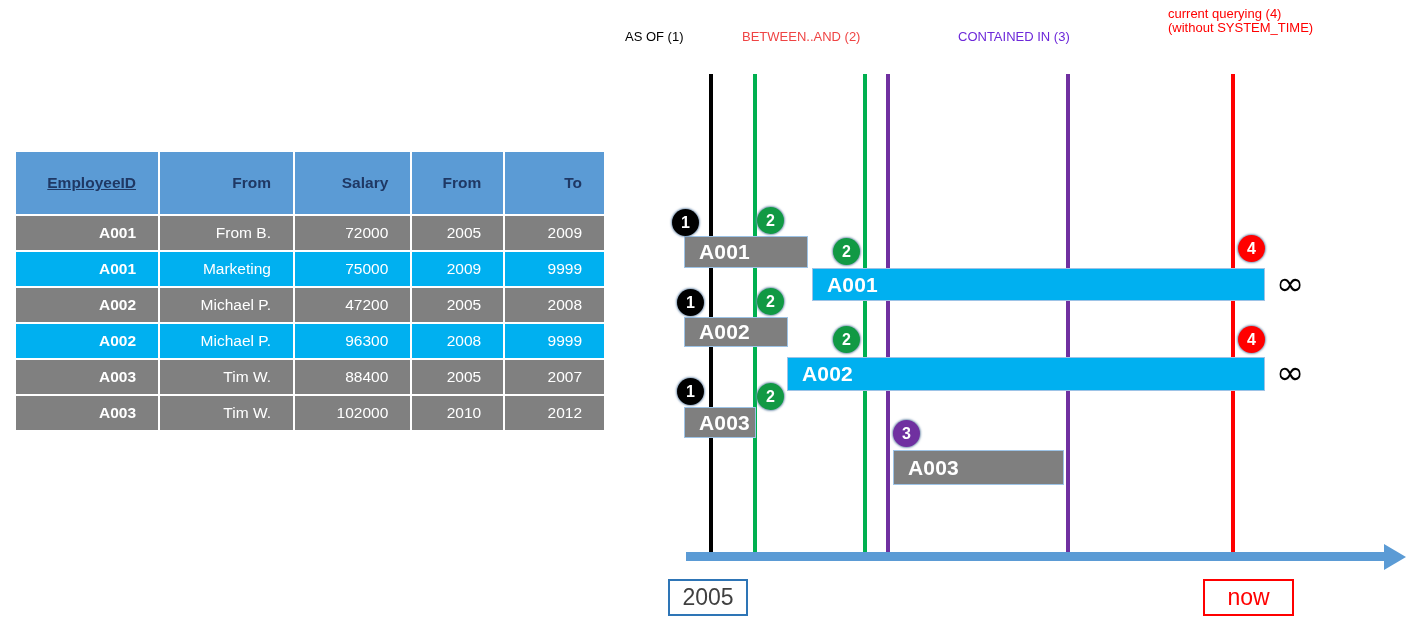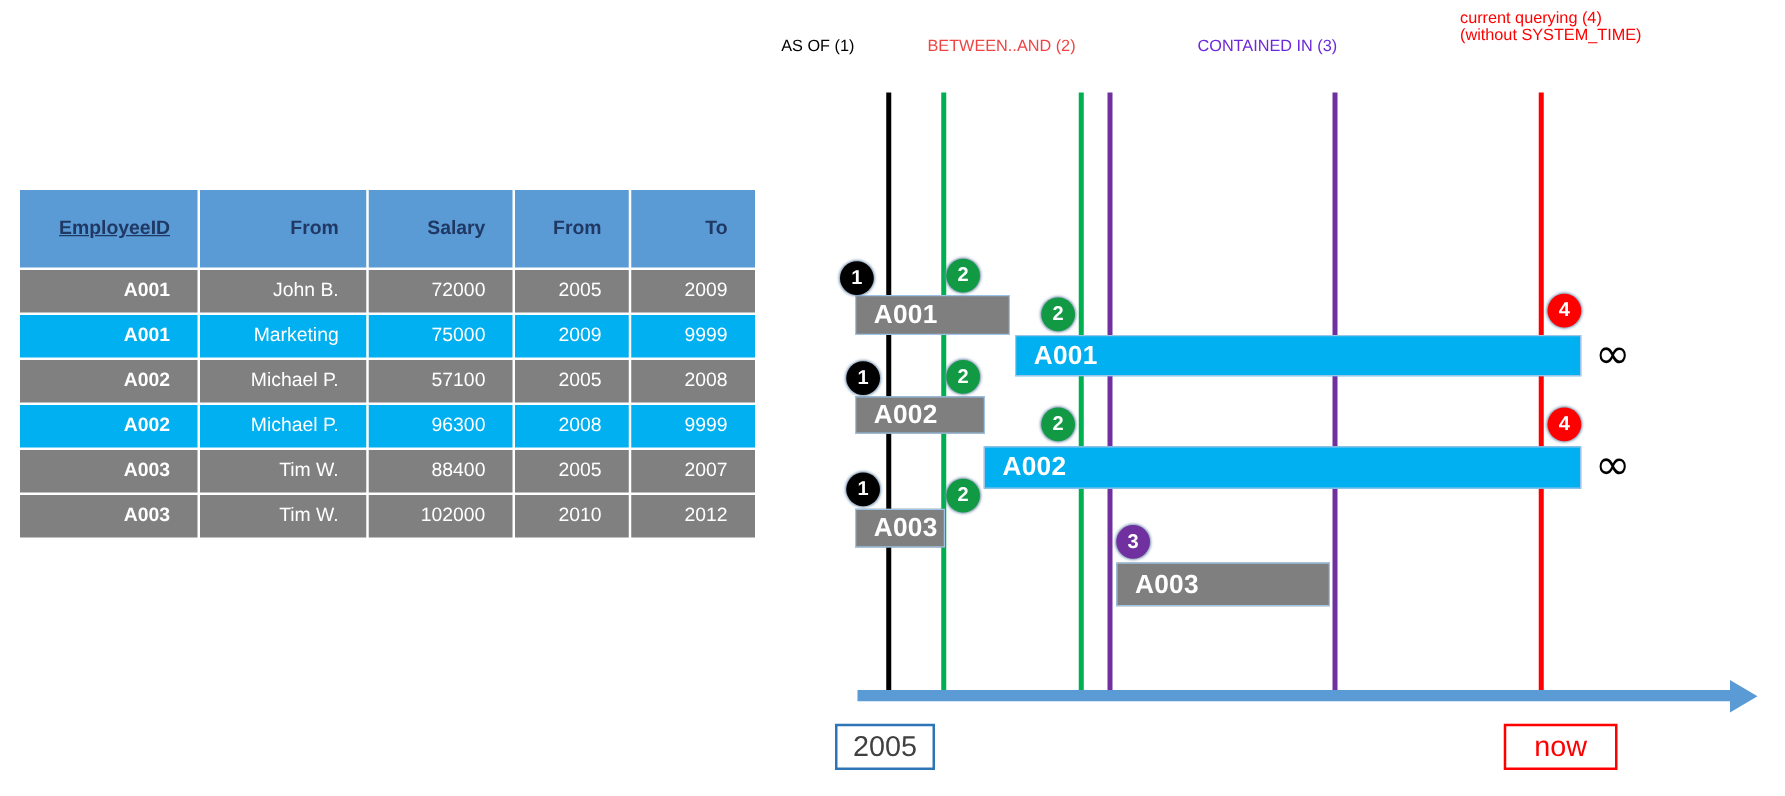--- a/index.html
+++ b/index.html
@@ -60,36 +60,36 @@
       <th class="c0 underline"><span>EmployeeID</span></th>
       <th class="c1"><span>From</span></th>
       <th class="c2"><span>Salary</span></th>
       <th class="c3"><span>From</span></th>
       <th class="c4"><span>To</span></th>
     </tr>
   </thead>
   <tbody>
     <tr class="row-gray">
       <td class="c0">A001</td>
-      <td class="c1">John  B.</td>
+      <td class="c1">From  B.</td>
       <td class="c2">72000</td>
       <td class="c3">2005</td>
       <td class="c4">2009</td>
     </tr>
     <tr class="row-blue">
       <td class="c0">A001</td>
       <td class="c1">Marketing</td>
       <td class="c2">75000</td>
       <td class="c3">2009</td>
       <td class="c4">9999</td>
     </tr>
     <tr class="row-gray">
       <td class="c0">A002</td>
       <td class="c1">Michael P.</td>
-      <td class="c2">57100</td>
+      <td class="c2">47200</td>
       <td class="c3">2005</td>
       <td class="c4">2008</td>
     </tr>
     <tr class="row-blue">
       <td class="c0">A002</td>
       <td class="c1">Michael P.</td>
       <td class="c2">96300</td>
       <td class="c3">2008</td>
       <td class="c4">9999</td>
     </tr>

